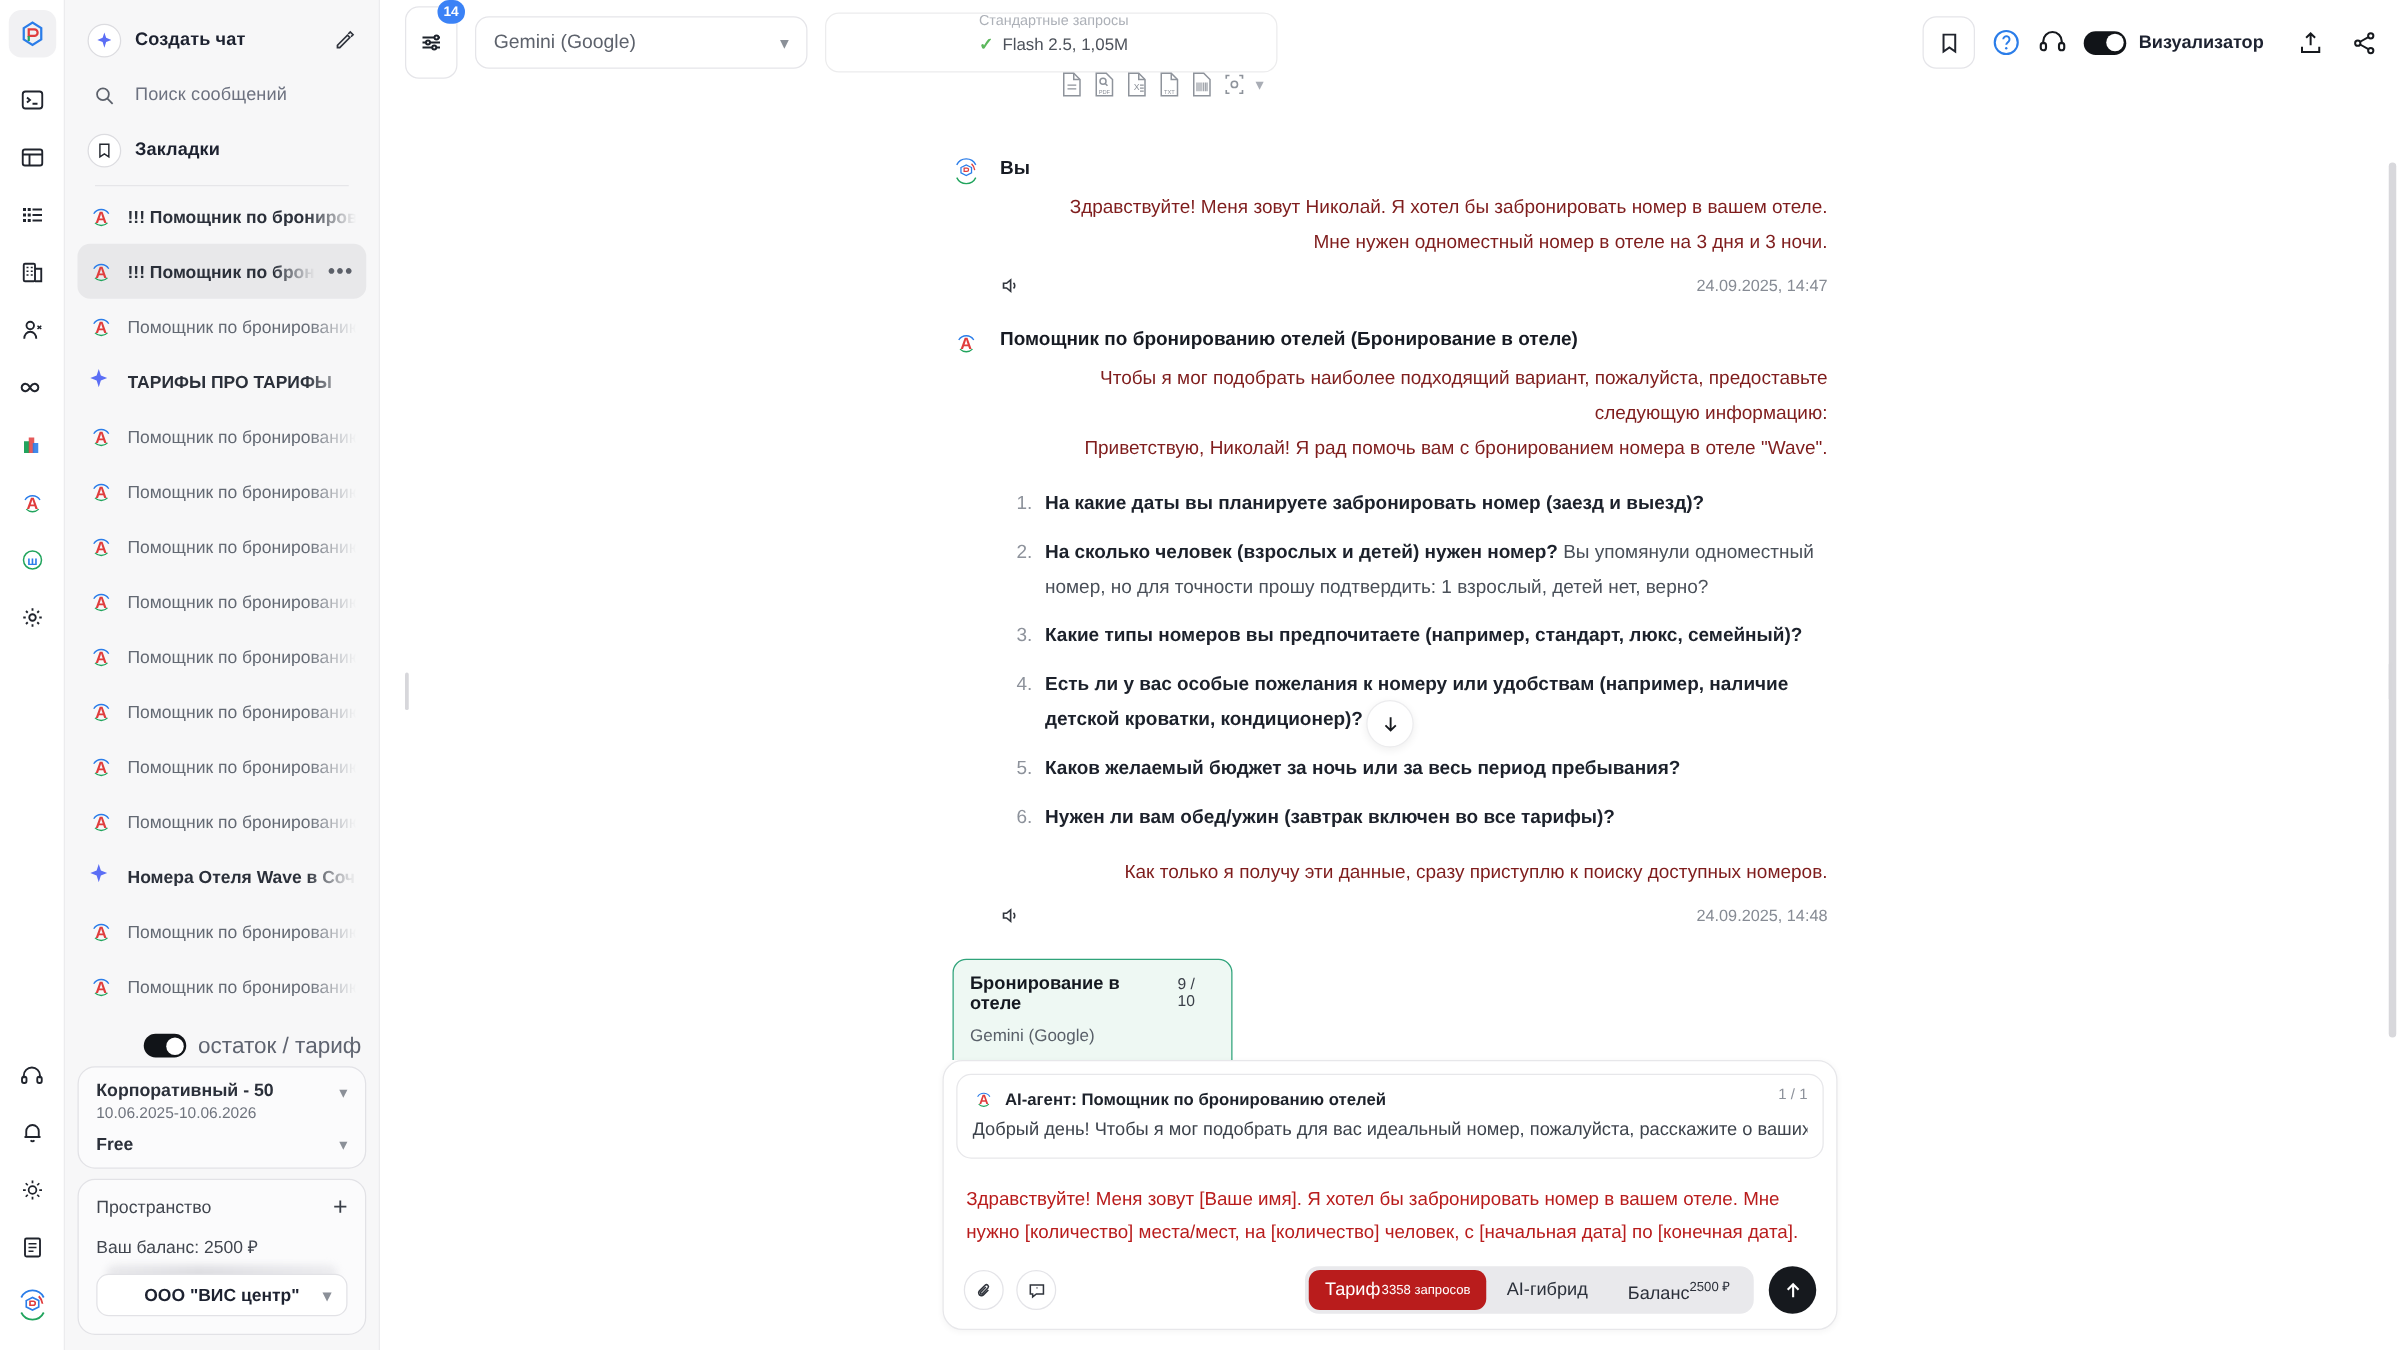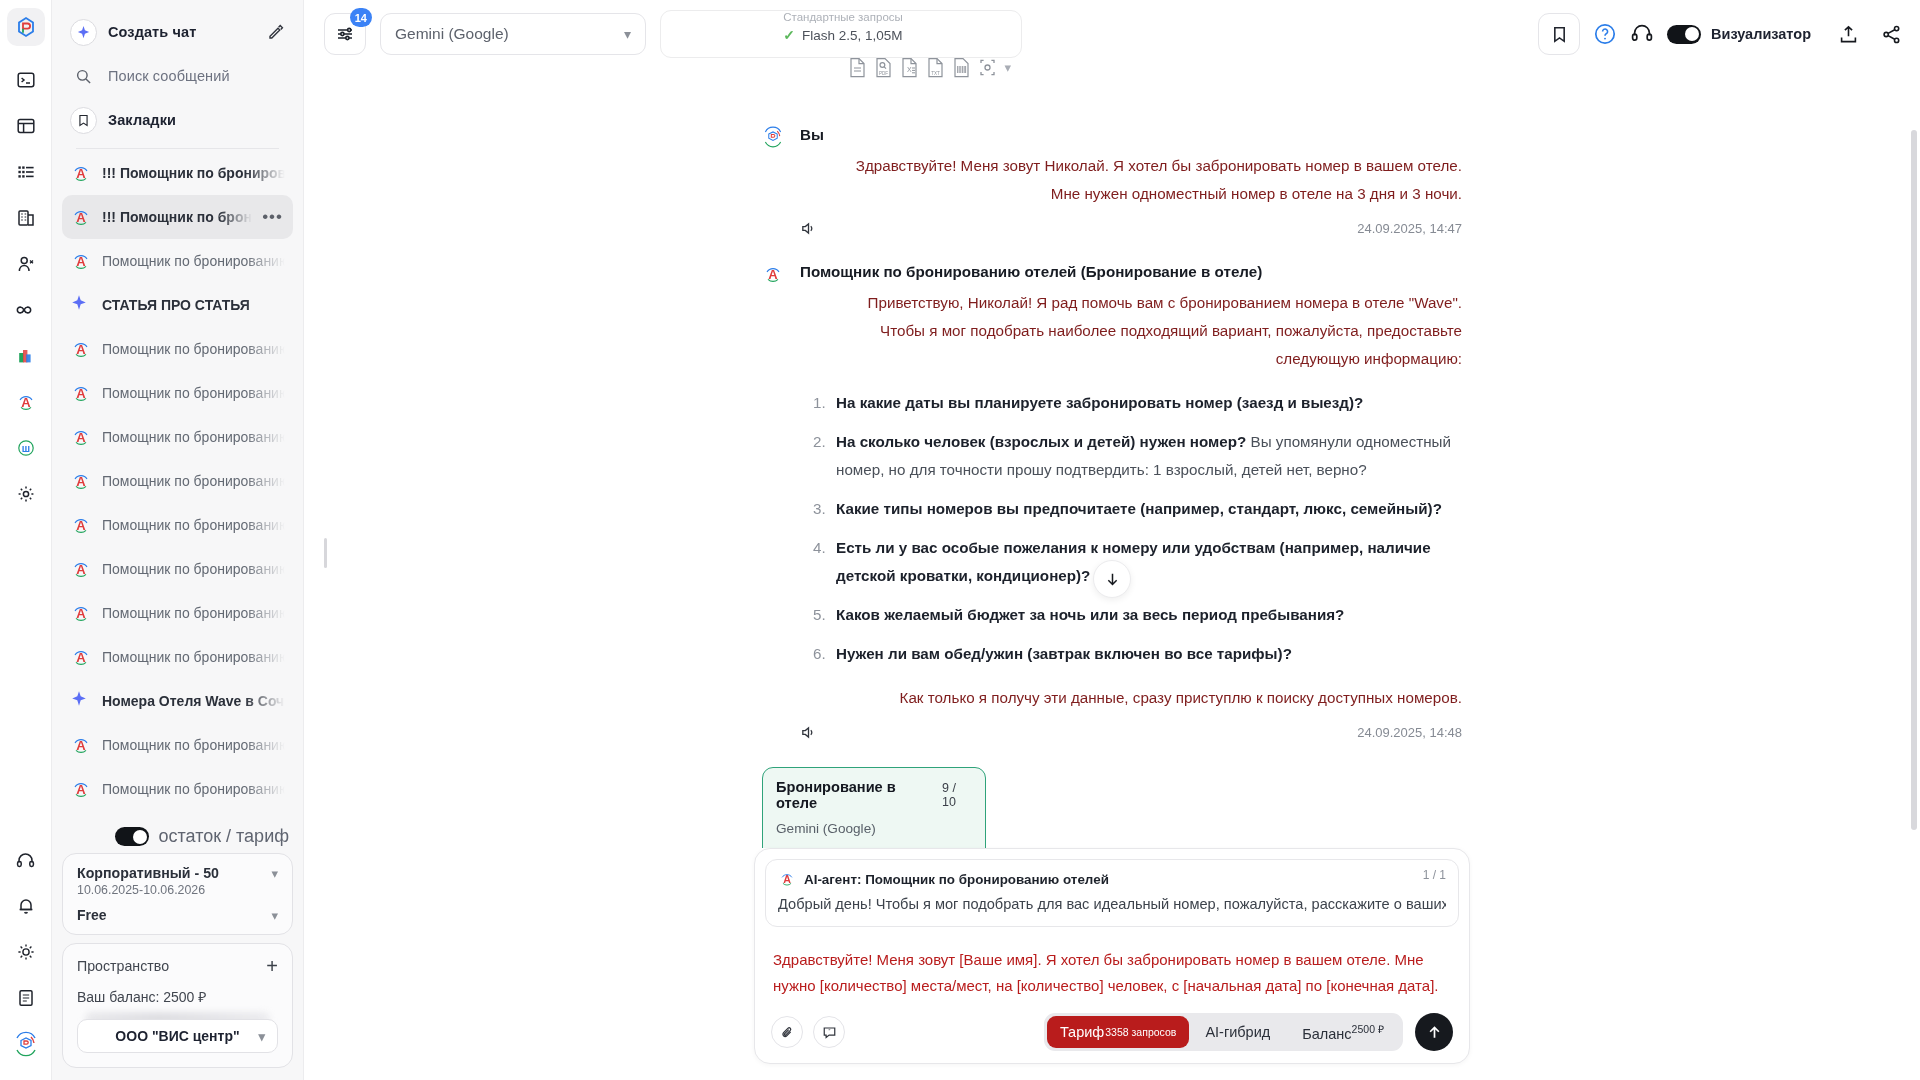--- a/index.html
+++ b/index.html
@@ -107,21 +107,21 @@
   }
   .org-select .chev { position: absolute; right: 12px; }
 
   
   .main { flex: 1 1 auto; height: 1080px; display: flex; flex-direction: column; background:#fff; position: relative;}
   .topbar {
     height: 68px; flex: 0 0 68px; display: flex; align-items: center; gap: 14px;
     padding: 0 18px 0 20px; background: #fff;
   }
   .filter-btn {
-    width: 42px; height: 42px; border: 1px solid #e5e5e9; border-radius: 11px;
+    width: 42px; height: 58px; border: 1px solid #e5e5e9; border-radius: 11px;
     display:flex; align-items:center; justify-content:center; position: relative; background:#fff;
   }
   .badge {
     position: absolute; top: -6px; right: -7px; min-width: 19px; height: 19px; border-radius: 10px;
     background: #3b82f6; color: #fff; font-size: 11px; font-weight: 700;
     display:flex; align-items:center; justify-content:center; padding: 0 5px;
   }
   .model-select {
     width: 266px; height: 42px; border: 1px solid #e5e5e9; border-radius: 11px; background: #fff;
     display:flex; align-items:center; padding: 0 14px; position: relative;
@@ -415,21 +415,21 @@
             </svg>
           </span>
           <span class="ttl">Помощник по бронированию отелей</span>
         </div>
         <div class="chat-item">
           <span class="ava">
             <svg width="18" height="18" viewBox="0 0 16 16">
               <path d="M8 1l1.5 4.6L14 7.5 9.5 9.2 8 14 6.5 9.2 2 7.5l4.5-1.9z" fill="#5b6ef5"></path>
             </svg>
           </span>
-          <span class="ttl bold">СТАТЬЯ ПРО СТАТЬЯ</span>
+          <span class="ttl bold">ТАРИФЫ ПРО ТАРИФЫ</span>
         </div>
         <div class="chat-item">
           <span class="ava">
             <svg width="22" height="22" viewBox="0 0 22 22" fill="none">
   <text x="11" y="16" font-size="13" font-weight="700" fill="#e03d3d" text-anchor="middle" font-family="Liberation Sans">A</text>
   <path d="M5 9a7 7 0 0112 0" stroke="#2b7de9" stroke-width="1.1"></path>
   <path d="M6 16.3a7 7 0 0010 0" stroke="#21a45d" stroke-width="1.1"></path>
             </svg>
           </span>
           <span class="ttl">Помощник по бронированию отелей</span>
@@ -708,22 +708,22 @@
           </div>
           <div class="msg">
             <div class="mav">
               <svg width="22" height="22" viewBox="0 0 22 22" fill="none">
   <text x="11" y="16" font-size="13" font-weight="700" fill="#e03d3d" text-anchor="middle" font-family="Liberation Sans">A</text>
   <path d="M5 9a7 7 0 0112 0" stroke="#2b7de9" stroke-width="1.1"></path>
   <path d="M6 16.3a7 7 0 0010 0" stroke="#21a45d" stroke-width="1.1"></path>
               </svg>
             </div>
             <div class="who">Помощник по бронированию отелей (Бронирование в отеле)</div>
+            <p>Чтобы я мог подобрать наиболее подходящий вариант, пожалуйста, предоставьте следующую информацию:</p>
             <p>Приветствую, Николай! Я рад помочь вам с бронированием номера в отеле "Wave".</p>
-            <p>Чтобы я мог подобрать наиболее подходящий вариант, пожалуйста, предоставьте следующую информацию:</p>
             <ol>
               <li><b>На какие даты вы планируете забронировать номер (заезд и выезд)?</b></li>
               <li><b>На сколько человек (взрослых и детей) нужен номер?</b><span> Вы упомянули одноместный номер, но для точности прошу подтвердить: 1 взрослый, детей нет, верно?</span></li>
               <li><b>Какие типы номеров вы предпочитаете (например, стандарт, люкс, семейный)?</b></li>
               <li><b>Есть ли у вас особые пожелания к номеру или удобствам (например, наличие детской кроватки, кондиционер)?</b></li>
               <li><b>Каков желаемый бюджет за ночь или за весь период пребывания?</b></li>
               <li><b>Нужен ли вам обед/ужин (завтрак включен во все тарифы)?</b></li>
             </ol>
             <p>Как только я получу эти данные, сразу приступлю к поиску доступных номеров.</p>
             <div class="actions">

